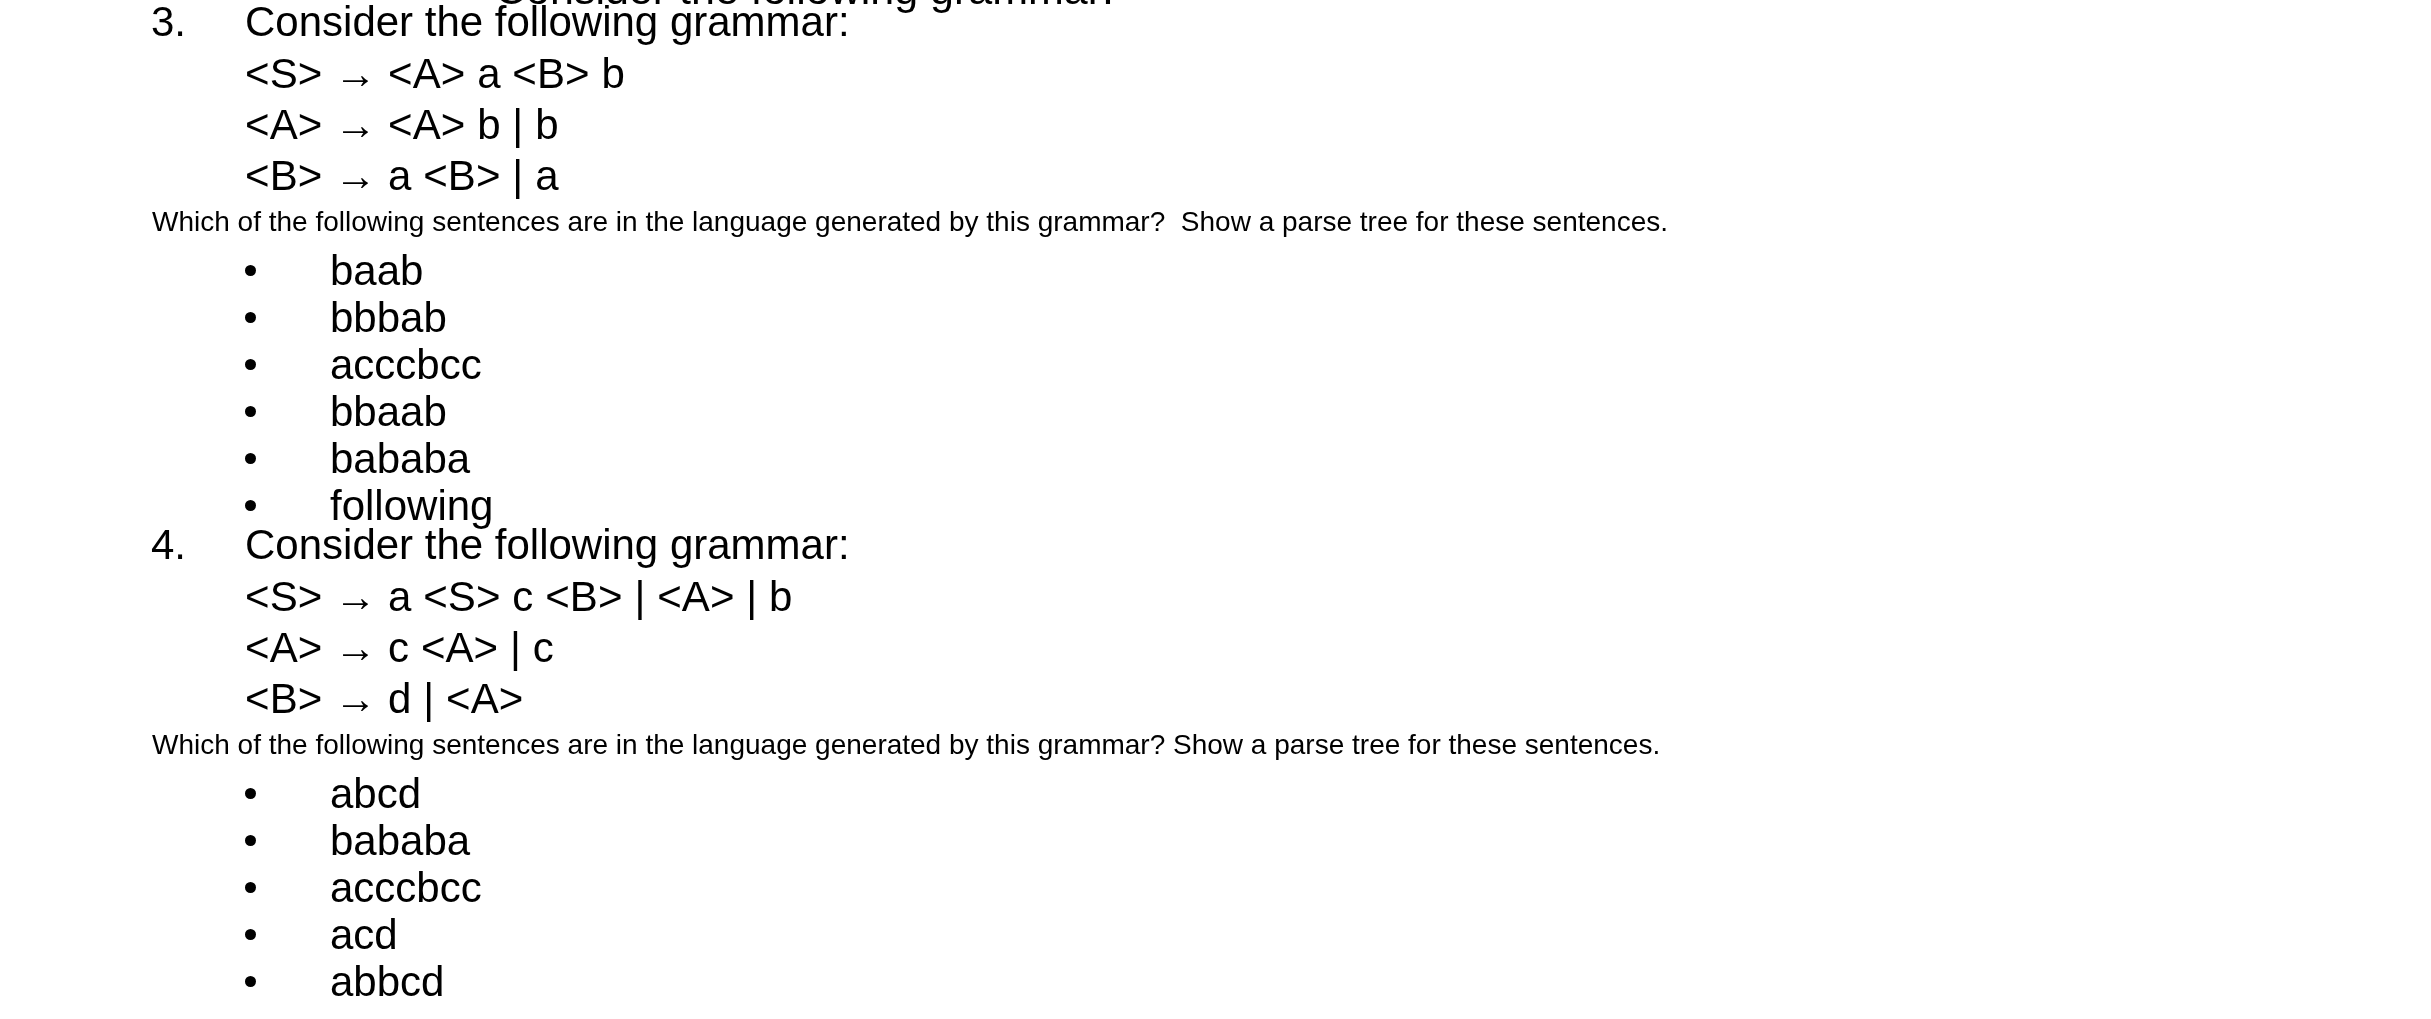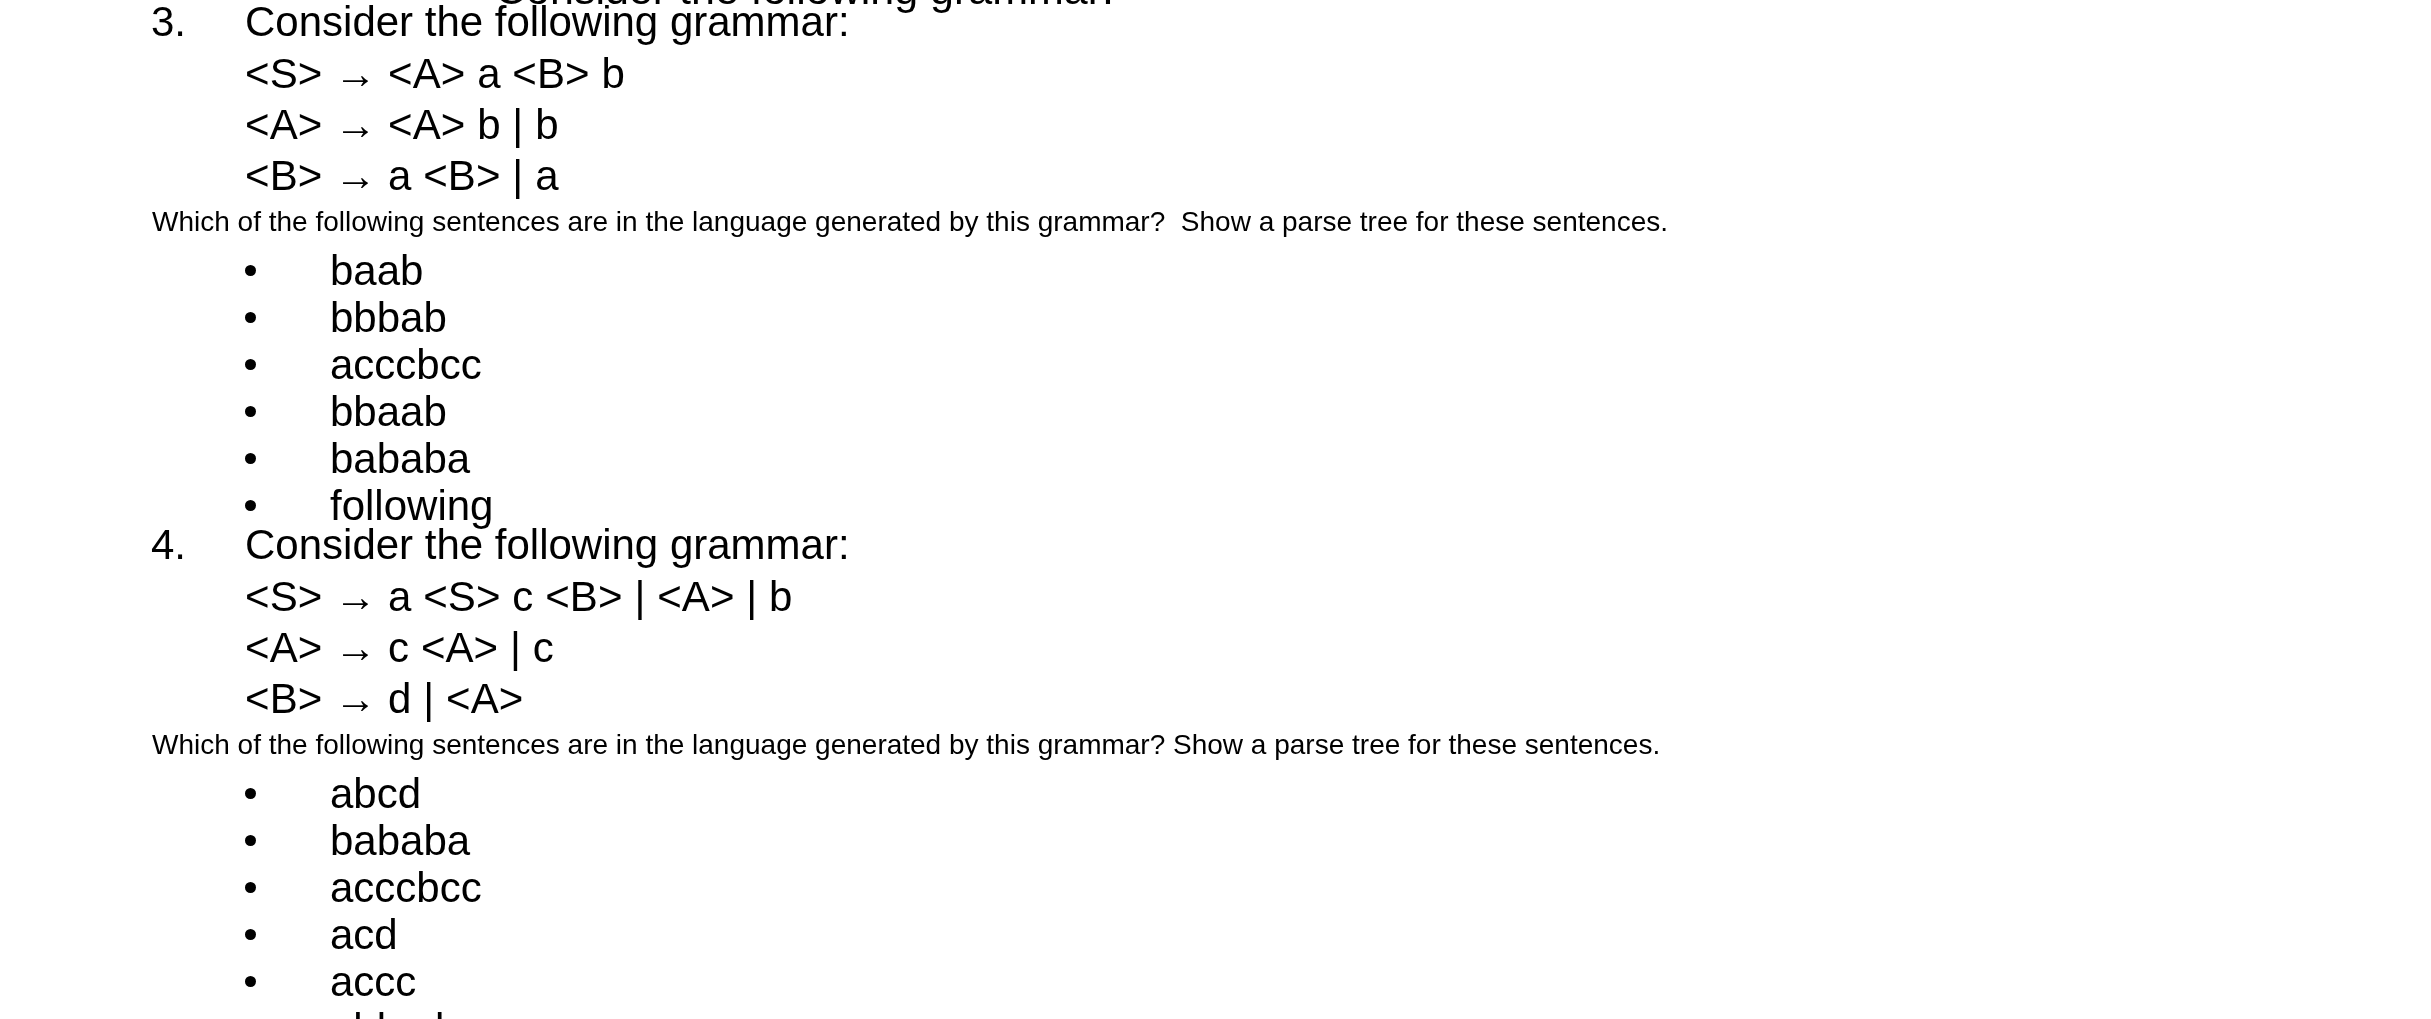--- a/index.html
+++ b/index.html
@@ -211,23 +211,19 @@
         <li class="bullet-item">
           <span class="bullet-dot"></span>
           <span class="bullet-label">acccbcc</span>
         </li>
         <li class="bullet-item">
           <span class="bullet-dot"></span>
           <span class="bullet-label">acd</span>
         </li>
         <li class="bullet-item">
           <span class="bullet-dot"></span>
-          <span class="bullet-label">accc</span>
-        </li>
-        <li class="bullet-item">
-          <span class="bullet-dot"></span>
           <span class="bullet-label">abbcd</span>
         </li>
       </ul>
     </div>
 
   </div>
 </div>
 
 </body></html>

